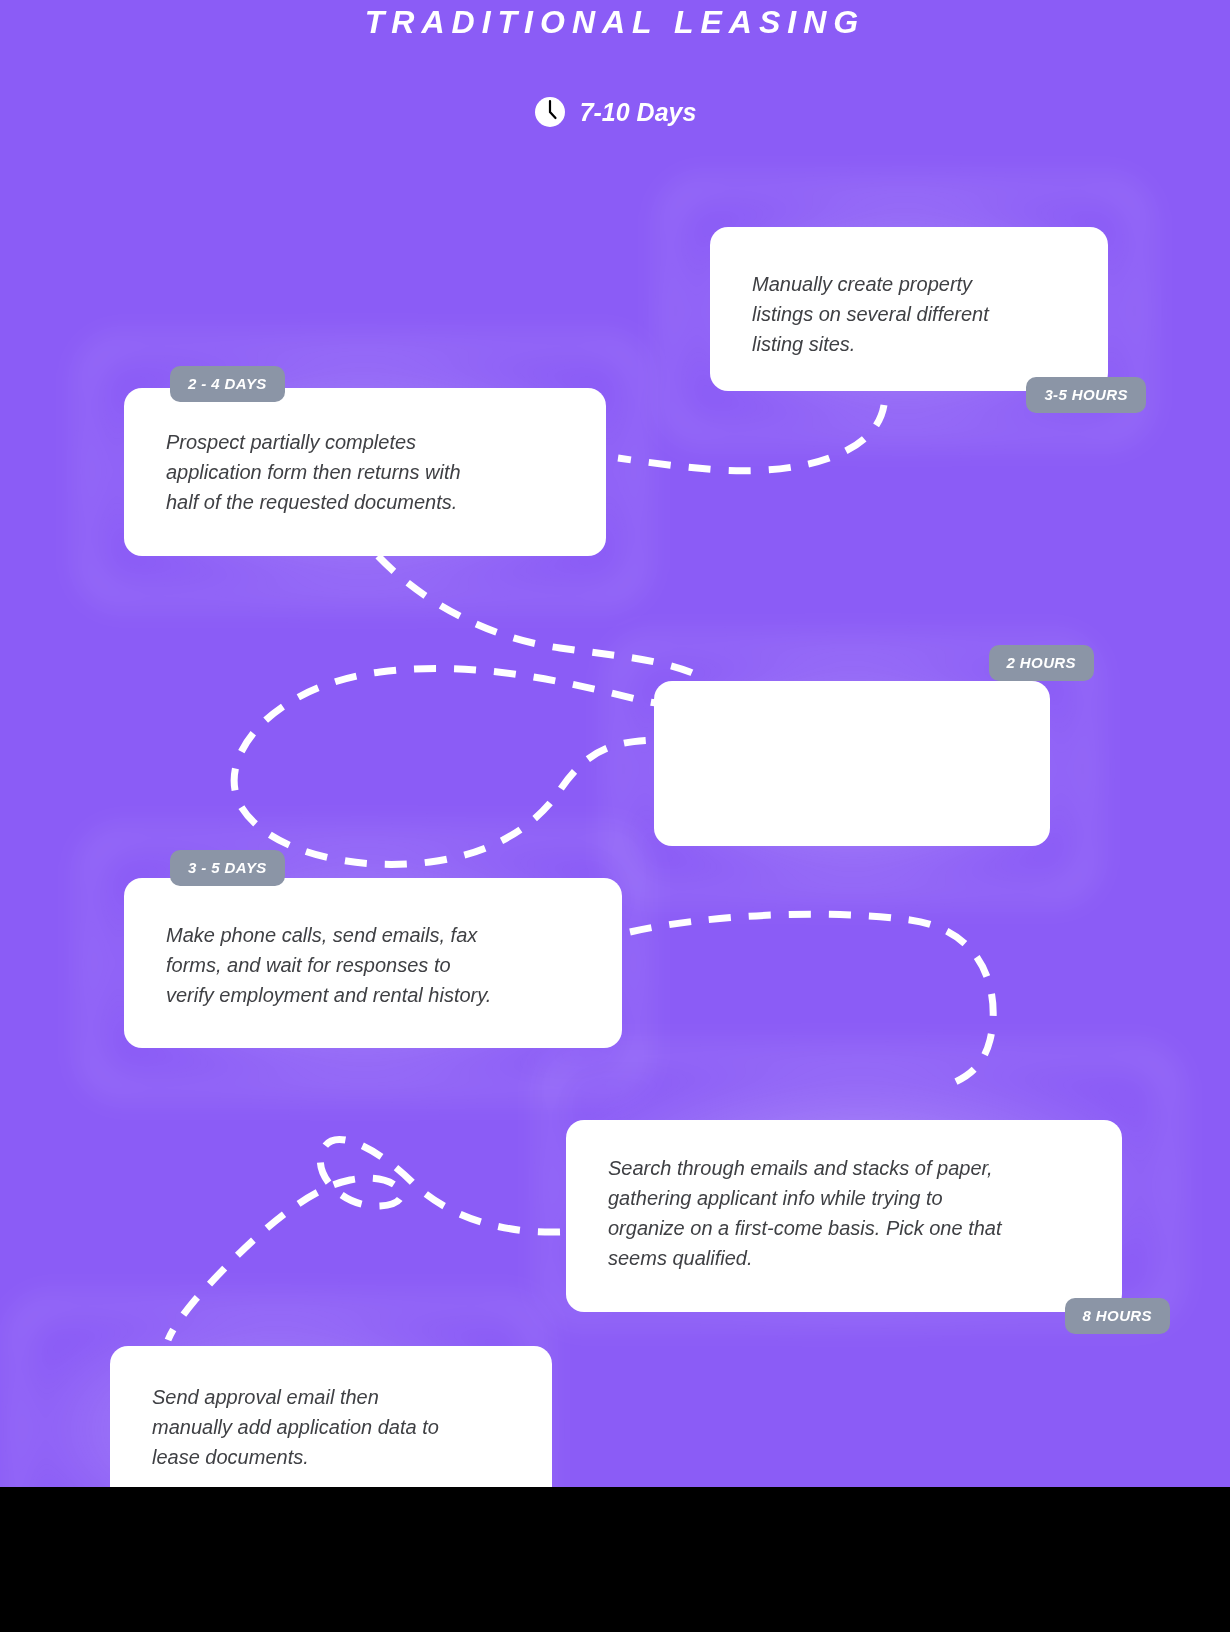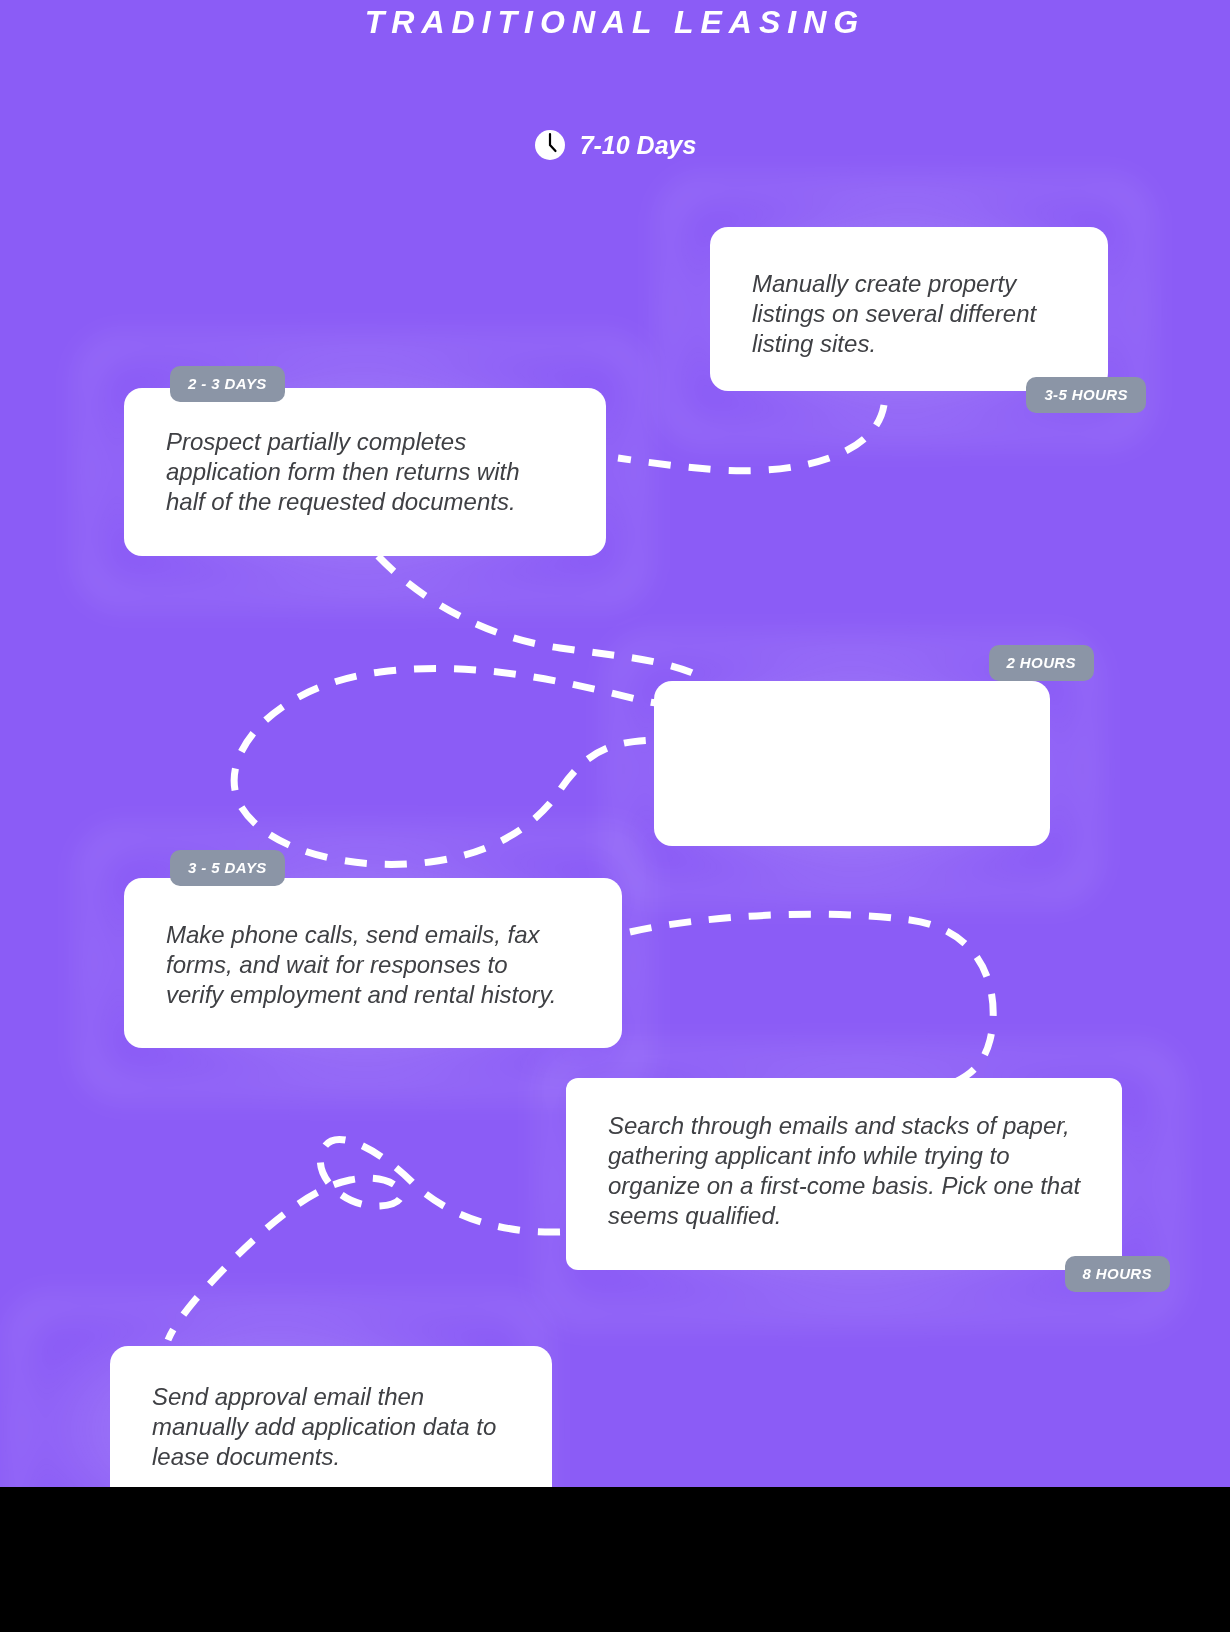--- a/index.html
+++ b/index.html
@@ -34,21 +34,20 @@
   }
   .duration-row {
     position: absolute;
     top: 96px;
     left: 0;
     width: 1230px;
     display: flex;
     align-items: center;
     justify-content: center;
     gap: 14px;
-    margin-top: 33px;
   }
   .clock-icon {
     width: 32px;
     height: 32px;
     display: block;
   }
   .duration-label {
     color: #ffffff;
     font-size: 25px;
     font-weight: bold;
@@ -91,21 +90,21 @@
 
   
   .card {
     position: absolute;
     background: #ffffff;
     border-radius: 18px;
     box-sizing: border-box;
   }
   .card-text {
     color: #3f4044;
-    font-size: 24px;
+    font-size: 20px;
     line-height: 30px;
     white-space: pre-line;
   }
   .badge {
     position: absolute;
     background: #8b95a6;
     color: #ffffff;
     font-size: 15px;
     font-weight: bold;
     letter-spacing: 0.4px;
@@ -164,35 +163,35 @@
     <div class="card-text" style="position:absolute; left:42px; top:42px; right:24px;">Manually create property
 listings on several different
 listing sites.</div>
     <div class="badge" style="right:-38px; bottom:-22px;margin-top:44px;">3-5 HOURS</div>
   </div>
 
   <div class="card" style="left:124px; top:388px; width:482px; height:168px;">
     <div class="card-text" style="position:absolute; left:42px; top:39px; right:18px;">Prospect partially completes
 application form then returns with
 half of the requested documents.</div>
-    <div class="badge" style="left:46px; top:-22px;">2 - 3 DAYS</div>
+    <div class="badge" style="left:46px; top:-22px;">2 - 4 DAYS</div>
   </div>
 
   <div class="card" style="left:654px; top:681px; width:396px; height:165px;">
     <div class="badge" style="right:-44px; top:-36px;">2 HOURS</div>
   </div>
 
   <div class="card" style="left:124px; top:878px; width:498px; height:170px;">
     <div class="card-text" style="position:absolute; left:42px; top:42px; right:14px;">Make phone calls, send emails, fax
 forms, and wait for responses to
 verify employment and rental history.</div>
     <div class="badge" style="left:46px; top:-28px;">3 - 5 DAYS</div>
   </div>
 
-  <div class="card" style="left:566px; top:1078px; width:556px; height:192px;border-radius:12px;">
+  <div class="card" style="left:566px; top:1120px; width:556px; height:192px;">
     <div class="card-text" style="position:absolute; left:42px; top:33px; right:14px;">Search through emails and stacks of paper,
 gathering applicant info while trying to
 organize on a first-come basis. Pick one that
 seems qualified.</div>
     <div class="badge" style="right:-48px; bottom:-22px;">8 HOURS</div>
   </div>
 
   <div class="card" style="left:62px; top:1346px; width:442px; height:166px;margin-left:48px;">
     <div class="card-text" style="position:absolute; left:42px; top:36px; right:14px;">Send approval email then
 manually add application data to

